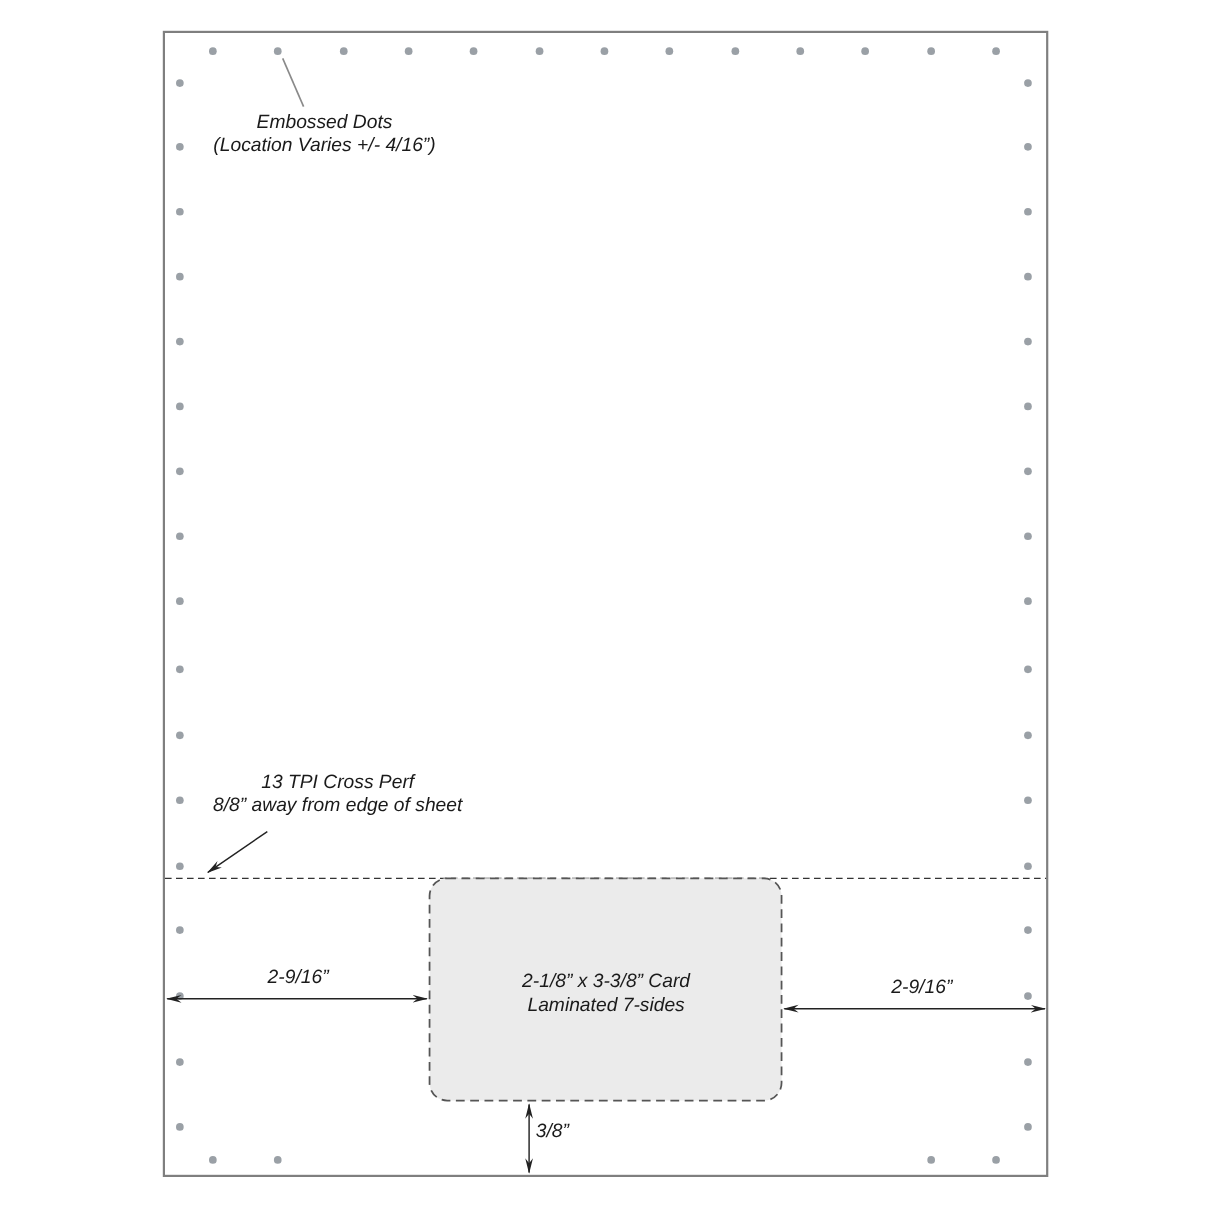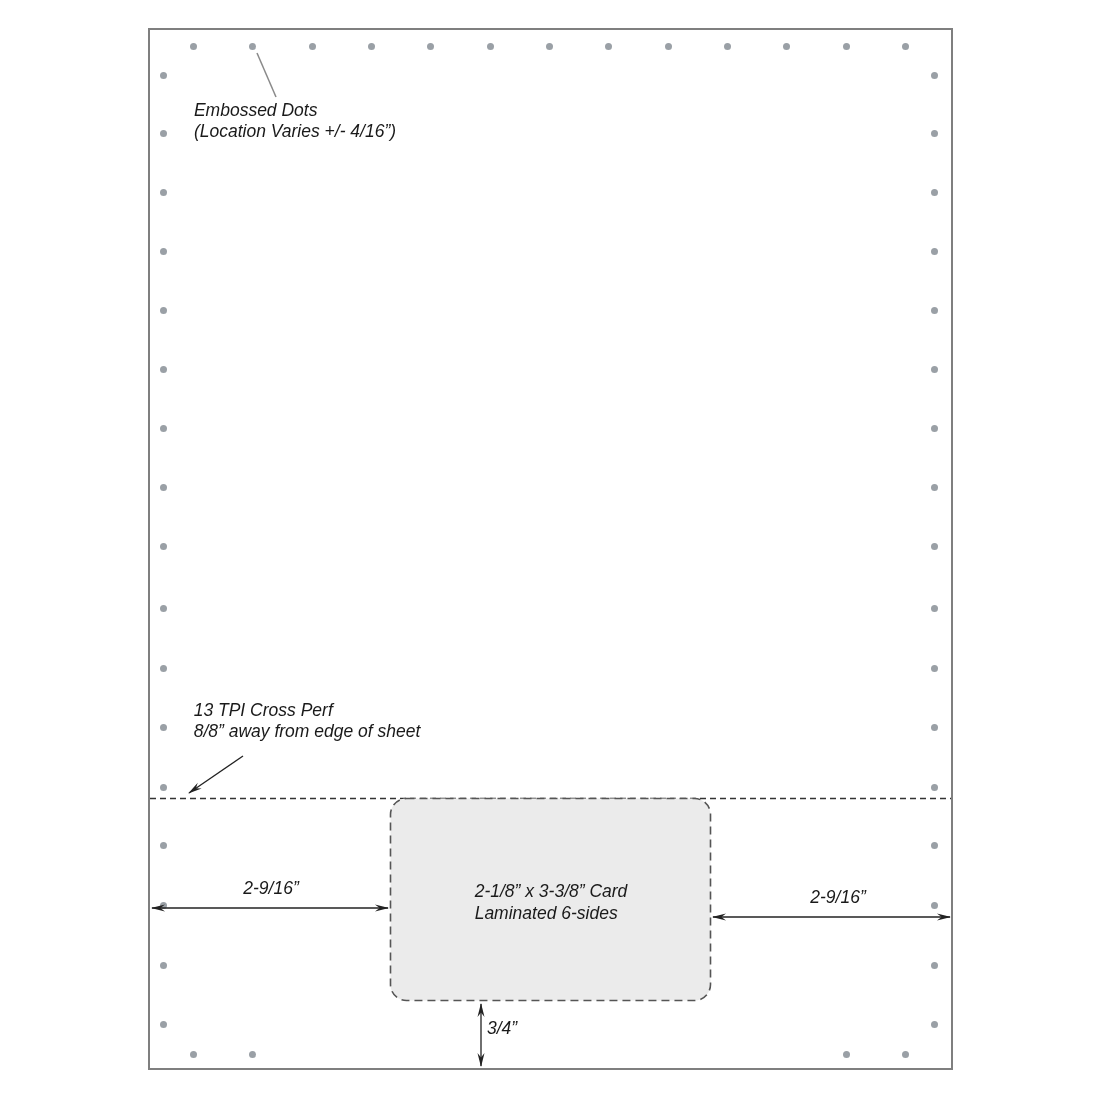--- a/index.html
+++ b/index.html
@@ -42,20 +42,21 @@
   .label {
     position: absolute;
     font-style: italic;
     font-size: 17.5px;
     line-height: 21px;
     color: var(--text, #1a1a1a);
     white-space: nowrap;
   }
   .label.centered {
     transform: translateX(-50%);
+    text-align: center;
   }
   .perf-line {
     stroke: var(--perf-line, #333333);
     stroke-width: 1.3;
     stroke-dasharray: 6 4;
     fill: none;
   }
   .card-outline {
     fill: var(--card-fill, #ebebeb);
     stroke: var(--card-border, #555555);
@@ -165,22 +166,22 @@
     <div>(Location Varies +/- 4/16”)</div>
   </div>
 
   <div class="label centered" style="left:307px; top:700px;">
     <div>13 TPI Cross Perf</div>
     <div>8/8” away from edge of sheet</div>
   </div>
 
   <div class="label centered" style="left:551px; top:880px; line-height:22px;">
     <div>2-1/8” x 3-3/8” Card</div>
-    <div>Laminated 6-sides</div>
+    <div>Laminated 7-sides</div>
   </div>
 
   <div class="label centered" style="left:271px; top:878px;">2-9/16”</div>
 
   <div class="label centered" style="left:838px; top:887px;">2-9/16”</div>
 
-  <div class="label" style="left:487px; top:1018px;">3/4”</div>
+  <div class="label" style="left:487px; top:1018px;">3/8”</div>
 
 </div>
 
 </body></html>

